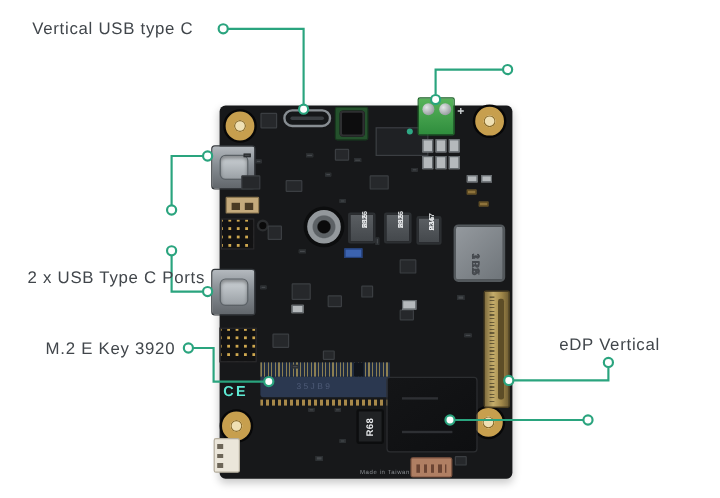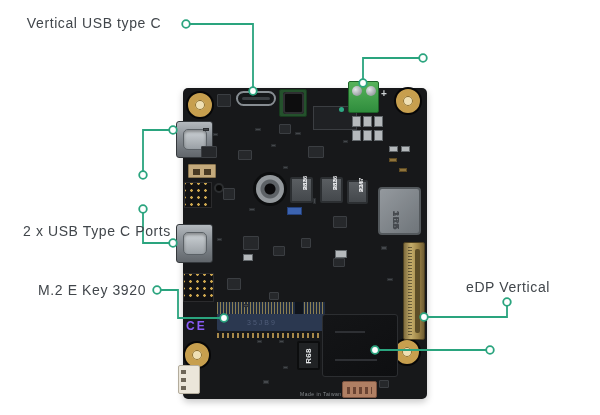--- a/index.html
+++ b/index.html
@@ -50,21 +50,21 @@
   .ind-big{background:linear-gradient(135deg,#94999e,#6f757a);border:2px solid #53585c;border-radius:4px;
            display:flex;align-items:center;justify-content:center;}
   .vtxt-big{position:static!important;transform:rotate(90deg);font-size:9px;line-height:9px;
             color:#45494e;font-weight:bold;letter-spacing:1px;text-align:center;}
   .blue{background:#3c63b0;border:1px solid #24407a;}
   .m2pins{background:#202c40;background-image:repeating-linear-gradient(90deg,#8c7f52 0 1px,transparent 1px 3px);}
   .m2body{background:#2b3850;border-radius:0 0 2px 2px;}
   .m2notch{background:#10141b;}
   .m2txt{font-size:7px;color:#4f5c78;letter-spacing:2px;}
   .goldrow{background:repeating-linear-gradient(90deg,#a8894a 0 2px,transparent 2px 5px);}
-  .ce{font-size:12px;color:#8b5cf6;letter-spacing:2px;font-weight:600;}
+  .ce{font-size:12px;color:#5eead4;letter-spacing:2px;font-weight:600;}
   .r68{background:#202224;border:2px solid #0c0d0e;border-radius:2px;
        display:flex;align-items:center;justify-content:center;}
   .r68 .vtxt{font-size:8px;}
   .lpddr{background:linear-gradient(145deg,#141517,#0e0f11);border:1px solid #2c2e31;border-radius:3px;}
   .lpline{background:#2e3034;height:2px;}
   .edp{background:linear-gradient(90deg,#7f6c3e,#c5ad6b 35%,#a08749 70%,#6f5d33);
        border:1px solid #4c3f20;border-radius:2px;}
   .edp i{position:absolute;left:4px;top:4px;width:4px;bottom:4px;
          background:repeating-linear-gradient(0deg,rgba(0,0,0,.45) 0 1px,transparent 1px 3px);}
   .edp b{position:absolute;right:4px;top:6px;width:5px;bottom:6px;background:#5d4d27;border-radius:2px;}

